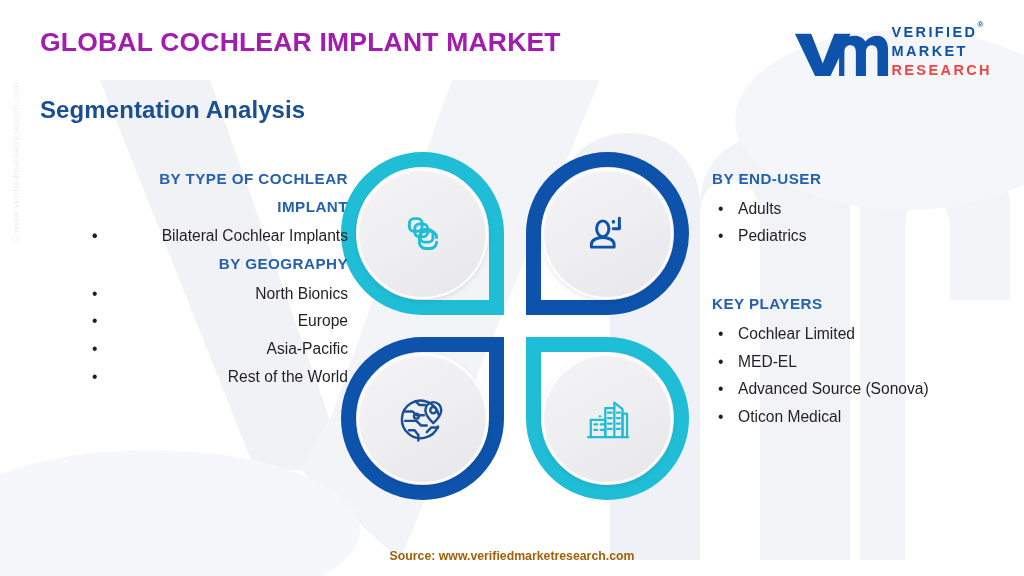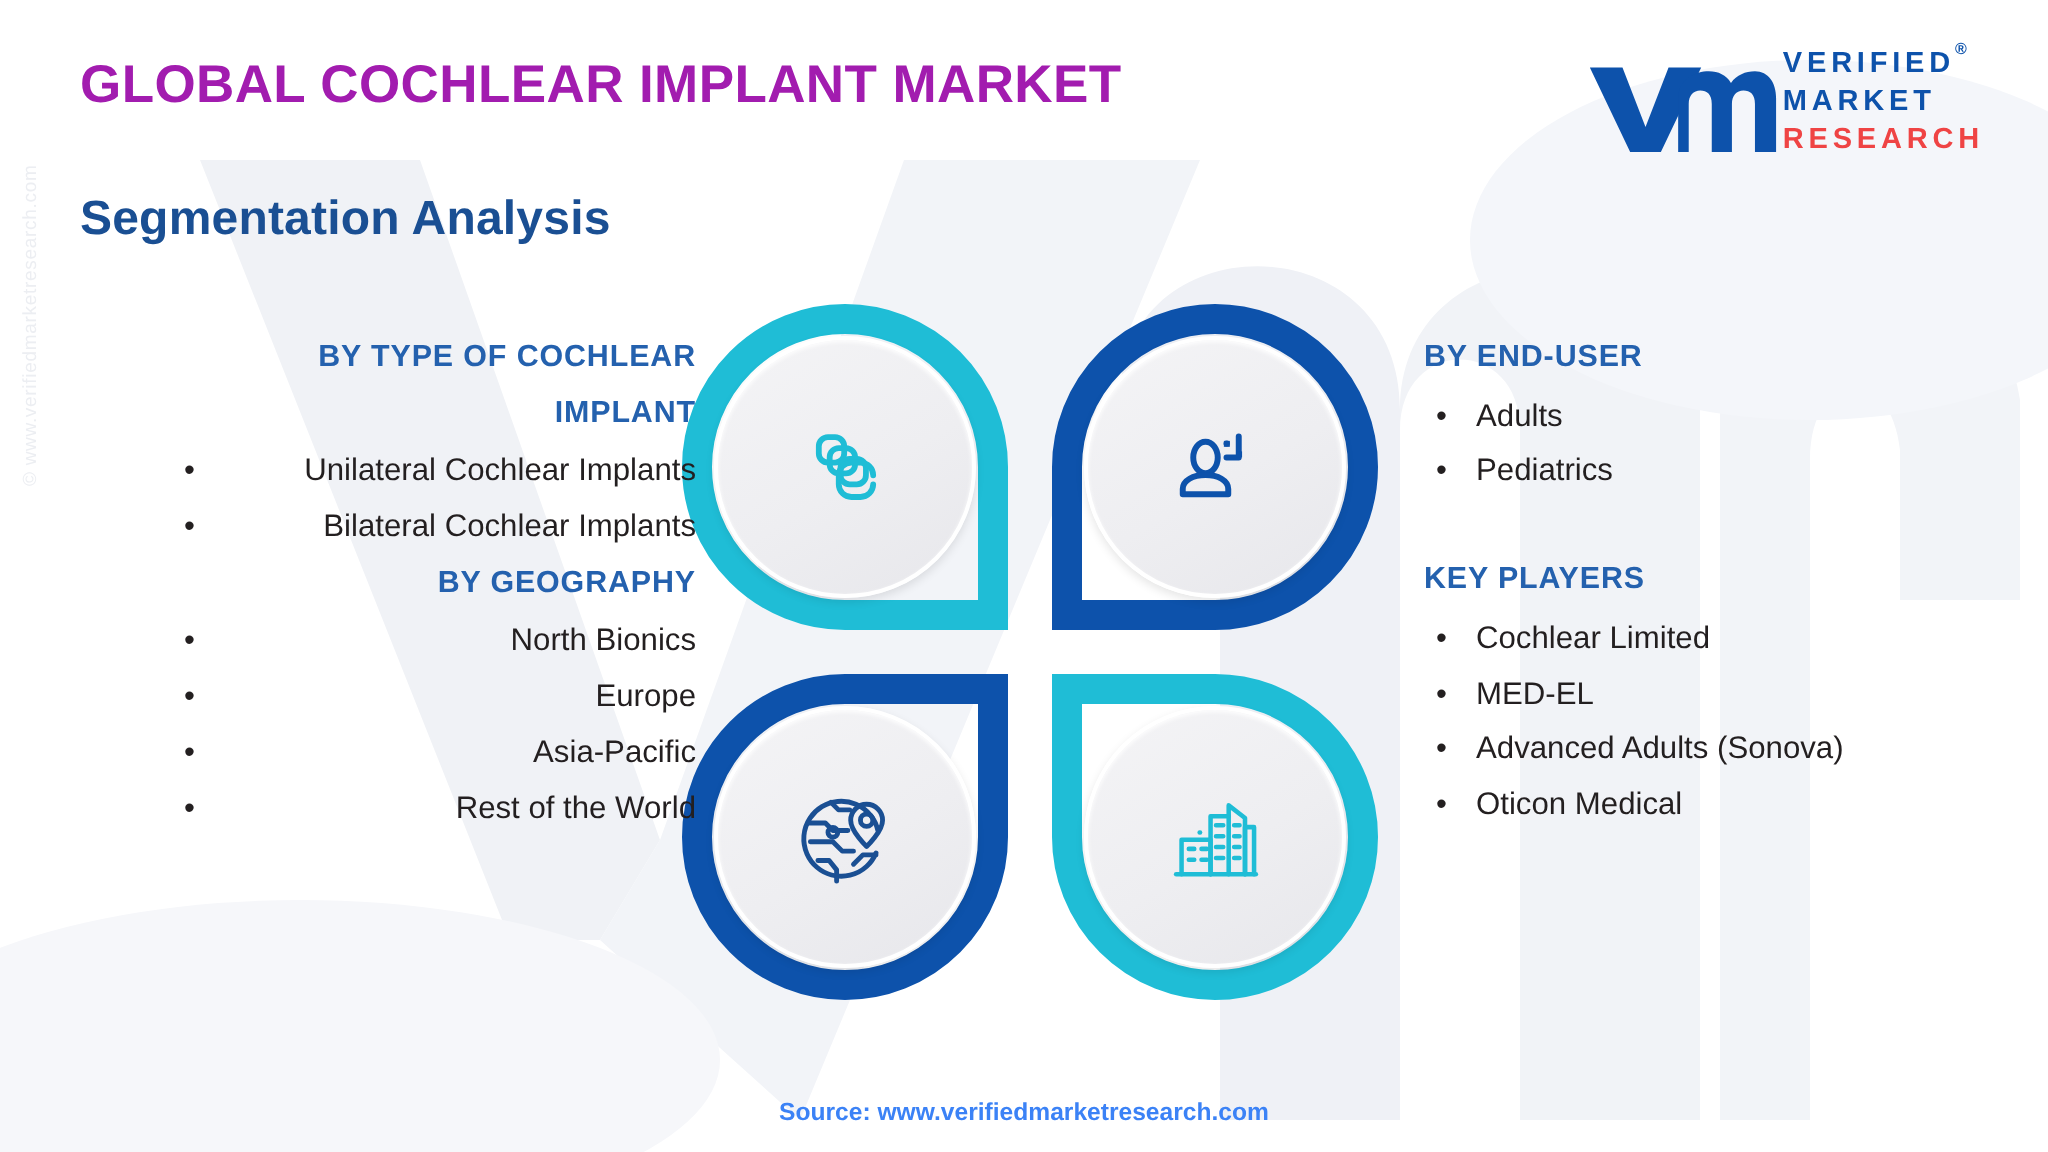--- a/index.html
+++ b/index.html
@@ -188,21 +188,21 @@
 
   
   .footer-source {
     position: absolute;
     left: 0;
     top: 549px;
     width: 1024px;
     text-align: center;
     font-size: 12.3px;
     font-weight: bold;
-    color: #3b82f6;
+    color: #a16207;
     z-index: 5;
   }
 </style>
 </head>
 <body>
 
 <div id="infographic">
 
   <div class="bg-watermark">
     <svg viewBox="0 0 1024 576" preserveAspectRatio="none" aria-hidden="true">
@@ -240,21 +240,20 @@
     </div>
   </div>
 
   <div class="col col-left">
 
     <div class="section">
       <div class="section-heading">BY TYPE OF COCHLEAR IMPLANT</div>
       <ul class="bullets">
         <li class="bullet">
           <span class="dot">•</span>
-          <span>Unilateral Cochlear Implants</span>
         </li>
         <li class="bullet">
           <span class="dot">•</span>
           <span>Bilateral Cochlear Implants</span>
         </li>
       </ul>
     </div>
 
     <div class="section">
       <div class="section-heading">BY GEOGRAPHY</div>
@@ -275,21 +274,21 @@
           <span class="dot">•</span>
           <span>Rest of the World</span>
         </li>
       </ul>
     </div>
 
   </div>
 
   <div class="col col-right">
 
-    <div class="section" style="margin-bottom:26px;">
+    <div class="section" style="margin-bottom:40px;">
       <div class="section-heading">BY END-USER</div>
       <ul class="bullets">
         <li class="bullet">
           <span class="dot">•</span>
           <span>Adults</span>
         </li>
         <li class="bullet">
           <span class="dot">•</span>
           <span>Pediatrics</span>
         </li>
@@ -302,21 +301,21 @@
         <li class="bullet">
           <span class="dot">•</span>
           <span>Cochlear Limited</span>
         </li>
         <li class="bullet">
           <span class="dot">•</span>
           <span>MED-EL</span>
         </li>
         <li class="bullet">
           <span class="dot">•</span>
-          <span>Advanced Adults (Sonova)</span>
+          <span>Advanced Source (Sonova)</span>
         </li>
         <li class="bullet">
           <span class="dot">•</span>
           <span>Oticon Medical</span>
         </li>
       </ul>
     </div>
 
   </div>
 

